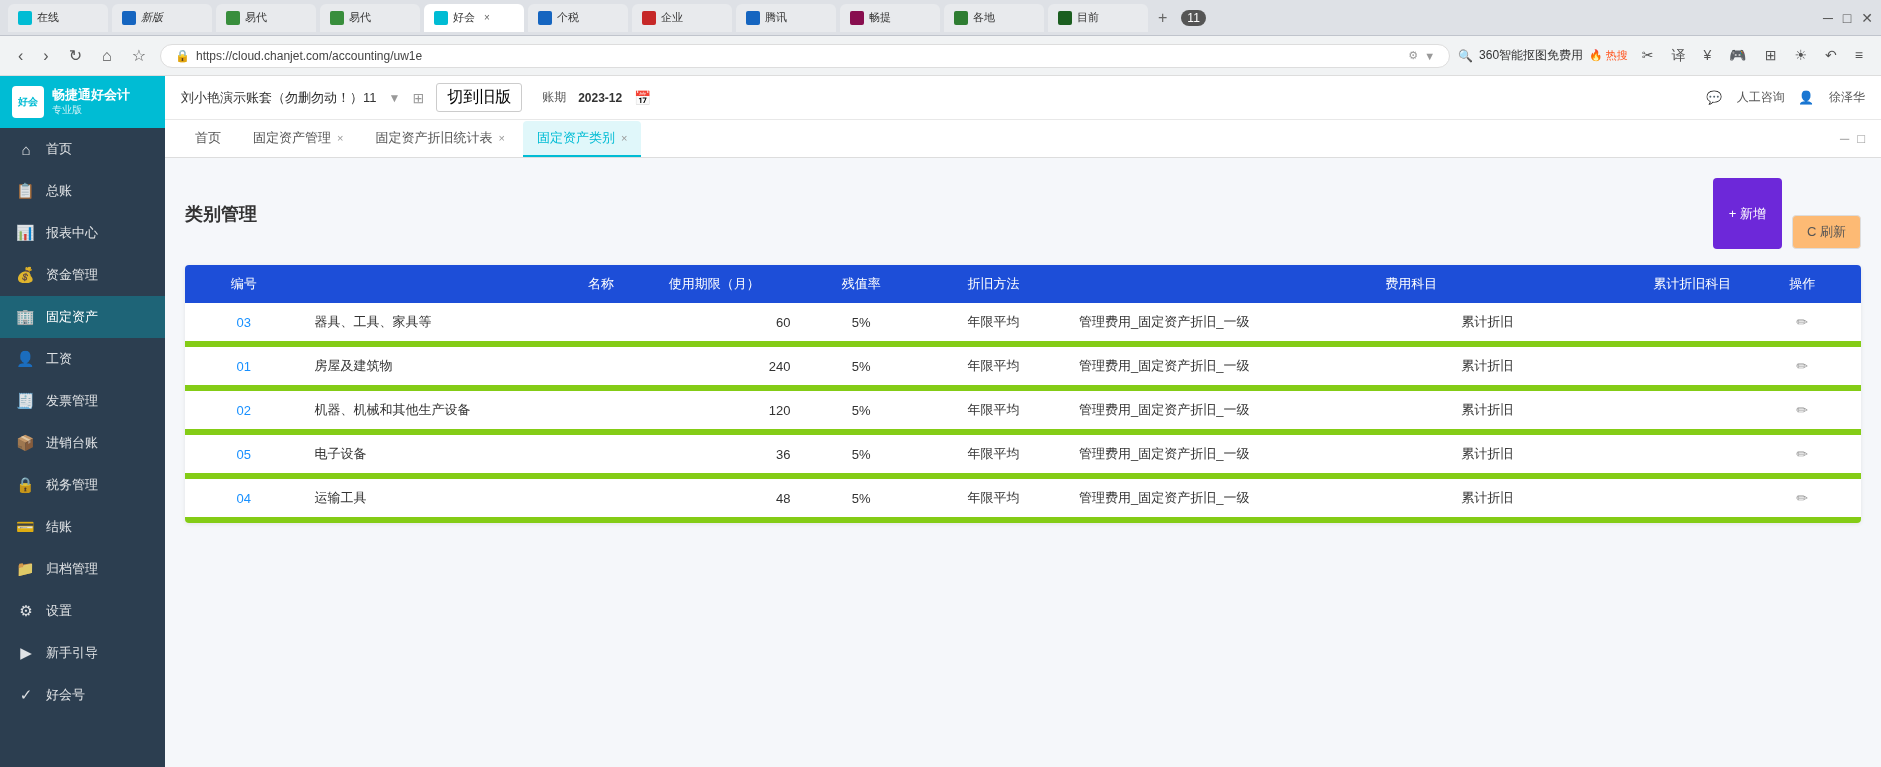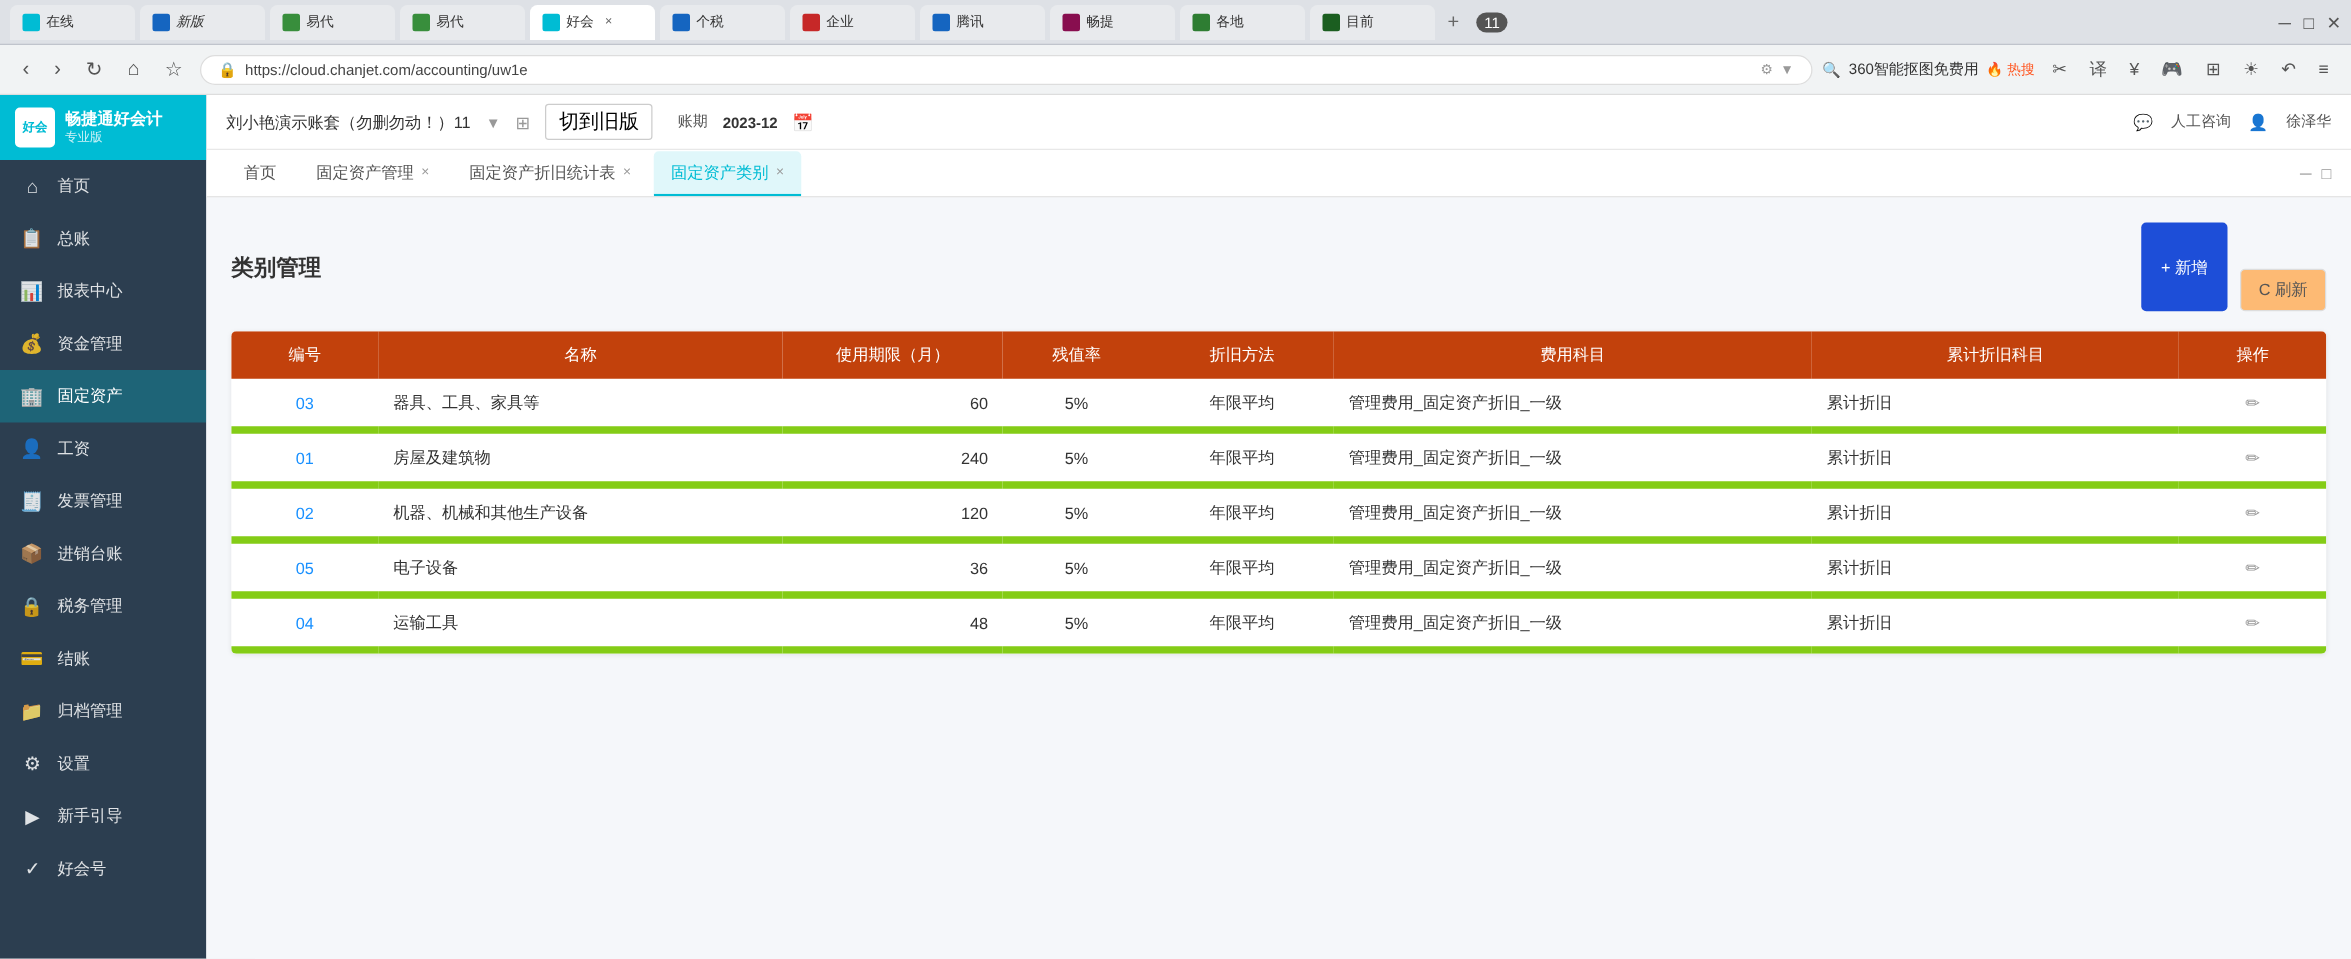--- a/index.html
+++ b/index.html
@@ -43,27 +43,27 @@
     .page-tabs { background: #fff; display: flex; align-items: center; padding: 0 16px; border-bottom: 1px solid #ddd; height: 38px; gap: 4px; }
     .page-tab { padding: 8px 14px; font-size: 13px; color: #555; cursor: pointer; border-bottom: 2px solid transparent; display: flex; align-items: center; gap: 6px; }
     .page-tab.active { color: #00bcd4; border-bottom: 2px solid #00bcd4; background: #e0f7fa; border-radius: 4px 4px 0 0; }
     .page-tab .tab-close { font-size: 11px; color: #999; cursor: pointer; }
 
     
     .main-content { flex: 1; overflow-y: auto; padding: 20px; background: #f5f7fa; }
     .page-header { display: flex; align-items: center; justify-content: space-between; margin-bottom: 16px; }
     .page-title { font-size: 18px; font-weight: bold; color: #333; }
     .header-btns { display: flex; gap: 10px; }
-    .btn-primary { background: #1d4ed8; color: #fff; border: none; padding: 7px 16px; border-radius: 4px; font-size: 13px; cursor: pointer; display: flex; align-items: center; gap: 5px; }
+    .btn-primary { background: #6d28d9; color: #fff; border: none; padding: 7px 16px; border-radius: 4px; font-size: 13px; cursor: pointer; display: flex; align-items: center; gap: 5px; }
     .btn-refresh { background: #fdba74; color: #555; border: 1px solid #ddd; padding: 7px 14px; border-radius: 4px; font-size: 13px; cursor: pointer; display: flex; align-items: center; gap: 5px; margin-top: 37px; }
 
     
     .data-table { width: 100%; border-collapse: collapse; background: #fff; border-radius: 4px; overflow: hidden; box-shadow: 0 1px 4px rgba(0,0,0,0.08); }
-    .data-table thead tr { background: #c2410c; color: #fff; }
-    .data-table thead th { padding: 10px 12px; text-align: center; font-weight: normal; font-size: 13px; }
+    .data-table thead tr { background: #1d4ed8; color: #fff; }
+    .data-table thead th { padding: 10px 12px; text-align: right; font-weight: normal; font-size: 13px; }
     .data-table thead th.center { text-align: center; }
     .data-table tbody tr { border-bottom: 6px solid #84cc16; }
     .data-table tbody td { padding: 10px 12px; font-size: 13px; color: #333; }
     .data-table tbody td.center { text-align: center; }
     .data-table tbody td.right { text-align: right; }
     .link-text { color: #1890ff; cursor: pointer; }
     .edit-icon { color: #999; cursor: pointer; font-size: 14px; }
   </style>
 </head>
 <body>

